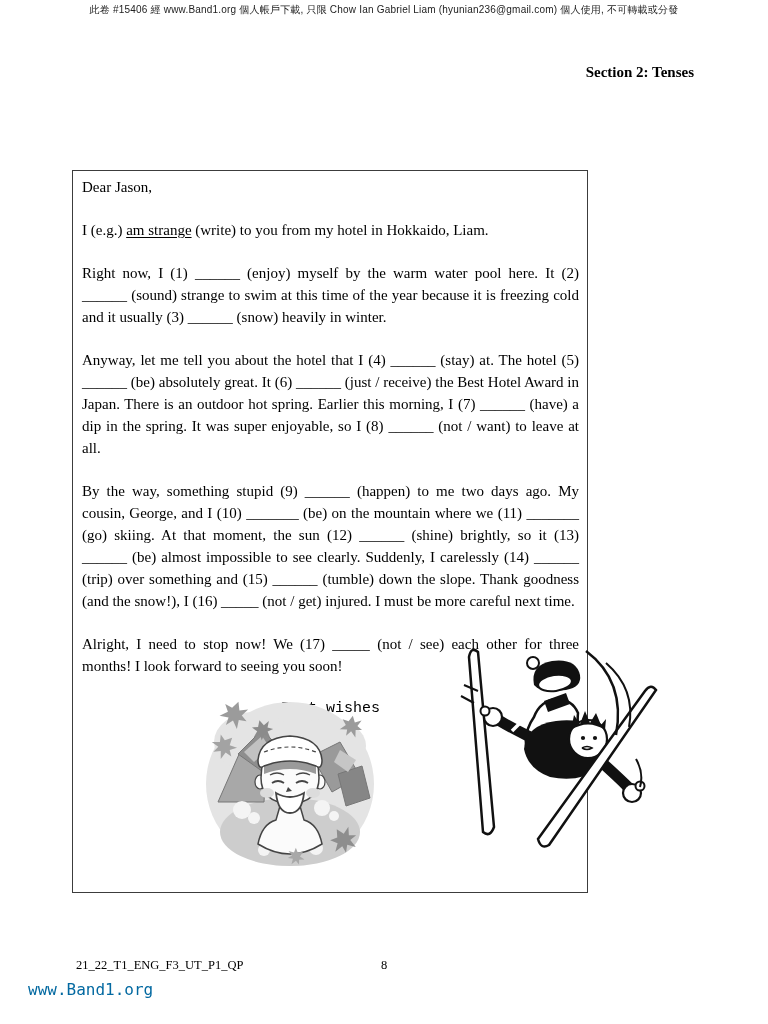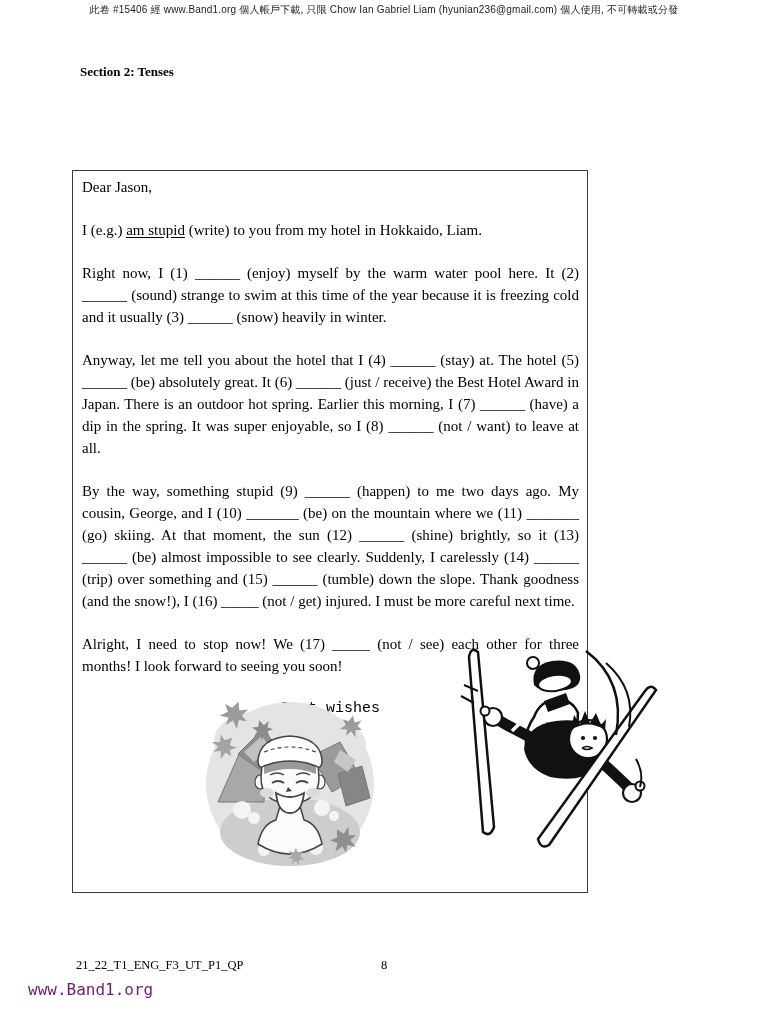--- a/index.html
+++ b/index.html
@@ -1,50 +1,50 @@
 <!DOCTYPE html>
 <html><head>
 <meta charset="utf-8">
 <style>
   html,body{margin:0;padding:0;background:#fff;}
   .page{position:relative;width:768px;height:1024px;background:#ffffff;overflow:hidden;
         font-family:"Liberation Serif", serif;color:#000;}
   .header-notice{position:absolute;top:3px;left:0;right:0;text-align:center;
 War        font-family:"Liberation Sans", sans-serif;font-size:10px;color:#222;letter-spacing:.2px;}
   .header-notice{font-family:"Liberation Sans", sans-serif;}
-  .section{position:absolute;left:80px;top:61px;width:622px;font-size:13px;line-height:22px;}
+  .section{position:absolute;left:72px;top:61px;width:622px;font-size:15px;line-height:22px;text-align:right;}
   .section-title{font-weight:bold;}
   .email-box{position:absolute;left:72px;top:170px;width:516px;height:723px;border:1px solid #3c3c3c;
         box-sizing:border-box;padding:5px 8px 0 9px;font-size:15px;line-height:22px;}
   .email-box p{margin:0 0 21px 0;text-align:justify;}
   .email-box p.no-just{text-align:left;}
   .ex-underline{text-decoration:underline;text-underline-offset:2px;}
   .closing-line{line-height:22px;text-align:center;font-family:Liberation Mono, monospace;}
   .illustration{position:absolute;}
   .hot-spring{left:131px;top:519px;}
   .skier{left:365px;top:470px;}
   .footer-code{position:absolute;left:76px;top:958px;font-size:12.5px;}
   .footer-page{position:absolute;left:0;right:0;top:958px;text-align:center;font-size:12.5px;}
   .watermark{position:absolute;left:28px;top:980px;font-family:"DejaVu Sans Mono", monospace;
-        font-size:16px;color:#701a75;}
+        font-size:16px;color:#0369a1;}
 </style>
 </head>
 <body>
 
 <div class="page">
 
   <div class="header-notice">此卷 #15406 經 www.Band1.org 個人帳戶下載, 只限 Chow Ian Gabriel Liam (hyunian236@gmail.com) 個人使用, 不可轉載或分發</div>
 
   <div class="section">
     <div class="section-title">Section 2: Tenses</div>
   </div>
 
   <div class="email-box">
     <p class="no-just">Dear Jason,</p>
-    <p class="no-just"><span>I (e.g.) </span><span class="ex-underline">am stupid</span><span> (write) to you from my hotel in Hokkaido, Liam.</span></p>
+    <p class="no-just"><span>I (e.g.) </span><span class="ex-underline">am strange</span><span> (write) to you from my hotel in Hokkaido, Liam.</span></p>
     <p>Right now, I (1) ______ (enjoy) myself by the warm water pool here. It (2) ______ (sound) strange to swim at this time of the year because it is freezing cold and it usually (3) ______ (snow) heavily in winter.</p>
     <p>Anyway, let me tell you about the hotel that I (4) ______ (stay) at. The hotel (5) ______ (be) absolutely great. It (6) ______ (just / receive) the Best Hotel Award in Japan. There is an outdoor hot spring. Earlier this morning, I (7) ______ (have) a dip in the spring. It was super enjoyable, so I (8) ______ (not / want) to leave at all.</p>
     <p>By the way, something stupid (9) ______ (happen) to me two days ago. My cousin, George, and I (10) _______ (be) on the mountain where we (11) _______ (go) skiing. At that moment, the sun (12) ______ (shine) brightly, so it (13) ______ (be) almost impossible to see clearly. Suddenly, I carelessly (14) ______ (trip) over something and (15) ______ (tumble) down the slope. Thank goodness (and the snow!), I (16) _____ (not / get) injured. I must be more careful next time.</p>
     <p>Alright, I need to stop now! We (17) _____ (not / see) each other for three months! I look forward to seeing you soon!</p>
     <div class="closing-line">Best wishes</div>
     <div class="closing-line">Jimmy</div>
 
     <svg class="illustration hot-spring" width="172" height="185" viewBox="0 0 172 185" xmlns="http://www.w3.org/2000/svg">
       <defs>
         <path id="leaf" d="M0 -10 L3 -4 L9 -7 L6 -1 L11 2 L5 3 L6 10 L1 5 L-3 10 L-3 4 L-10 5 L-5 0 L-9 -5 L-3 -4 Z"></path>

